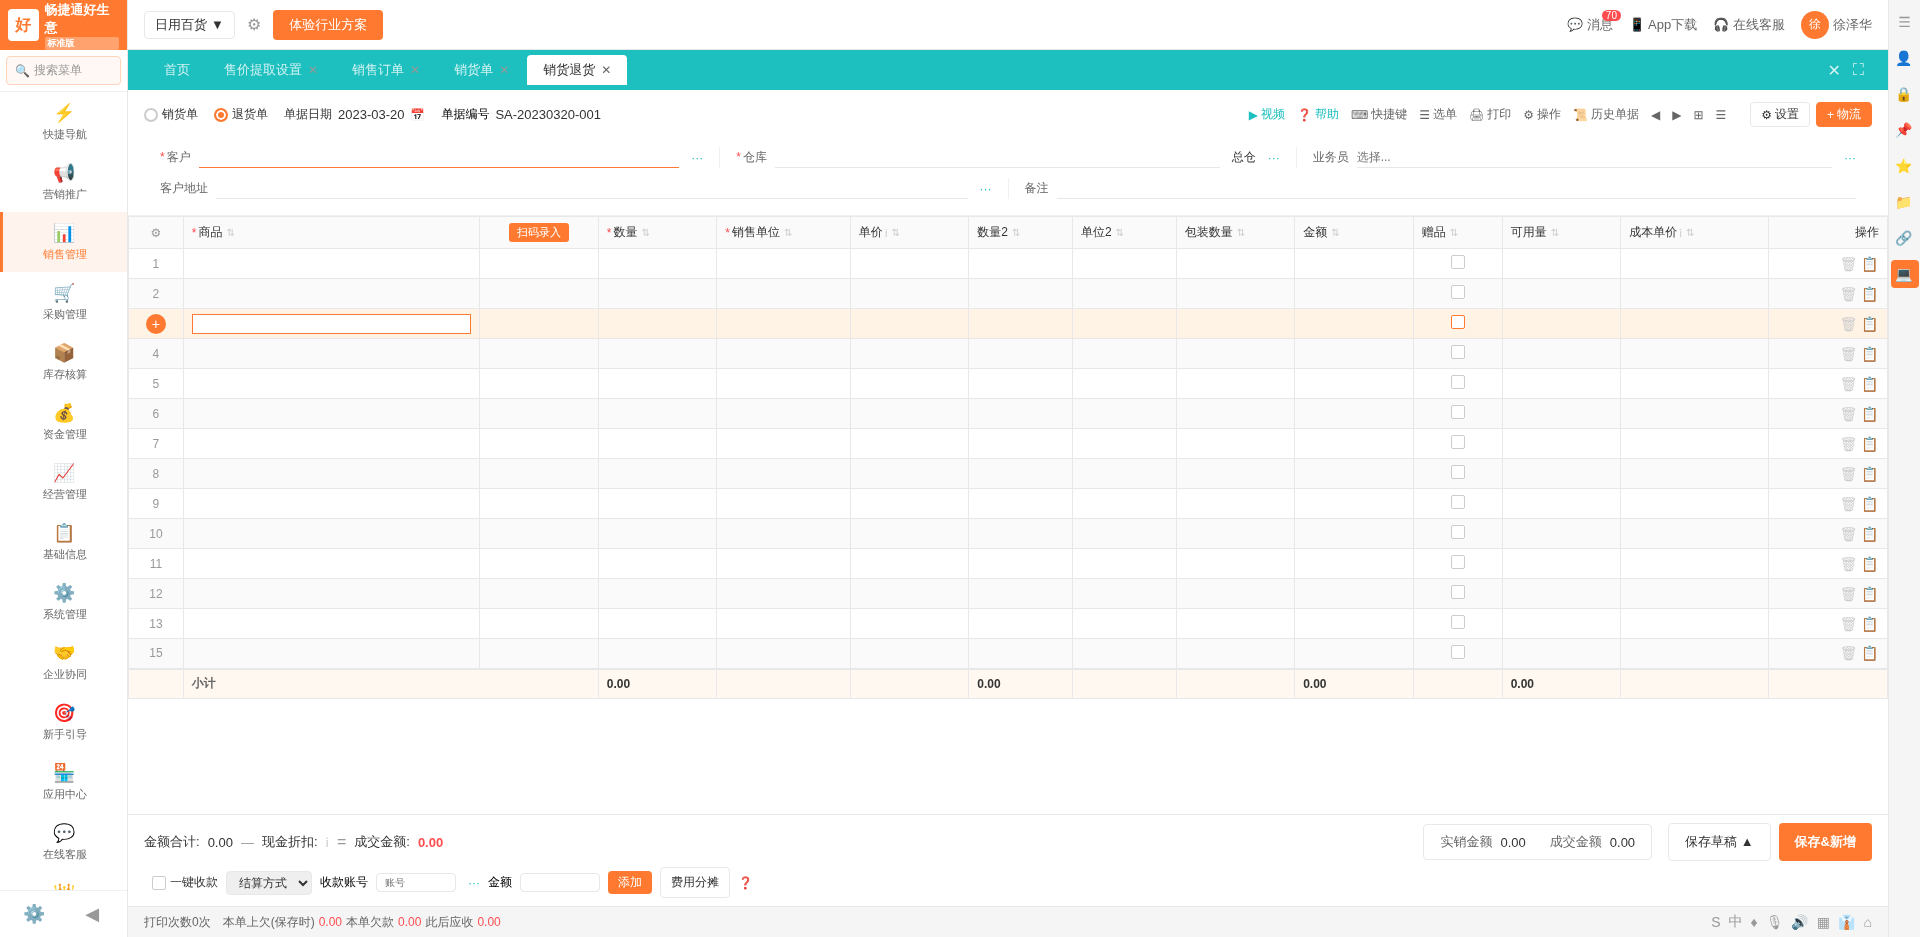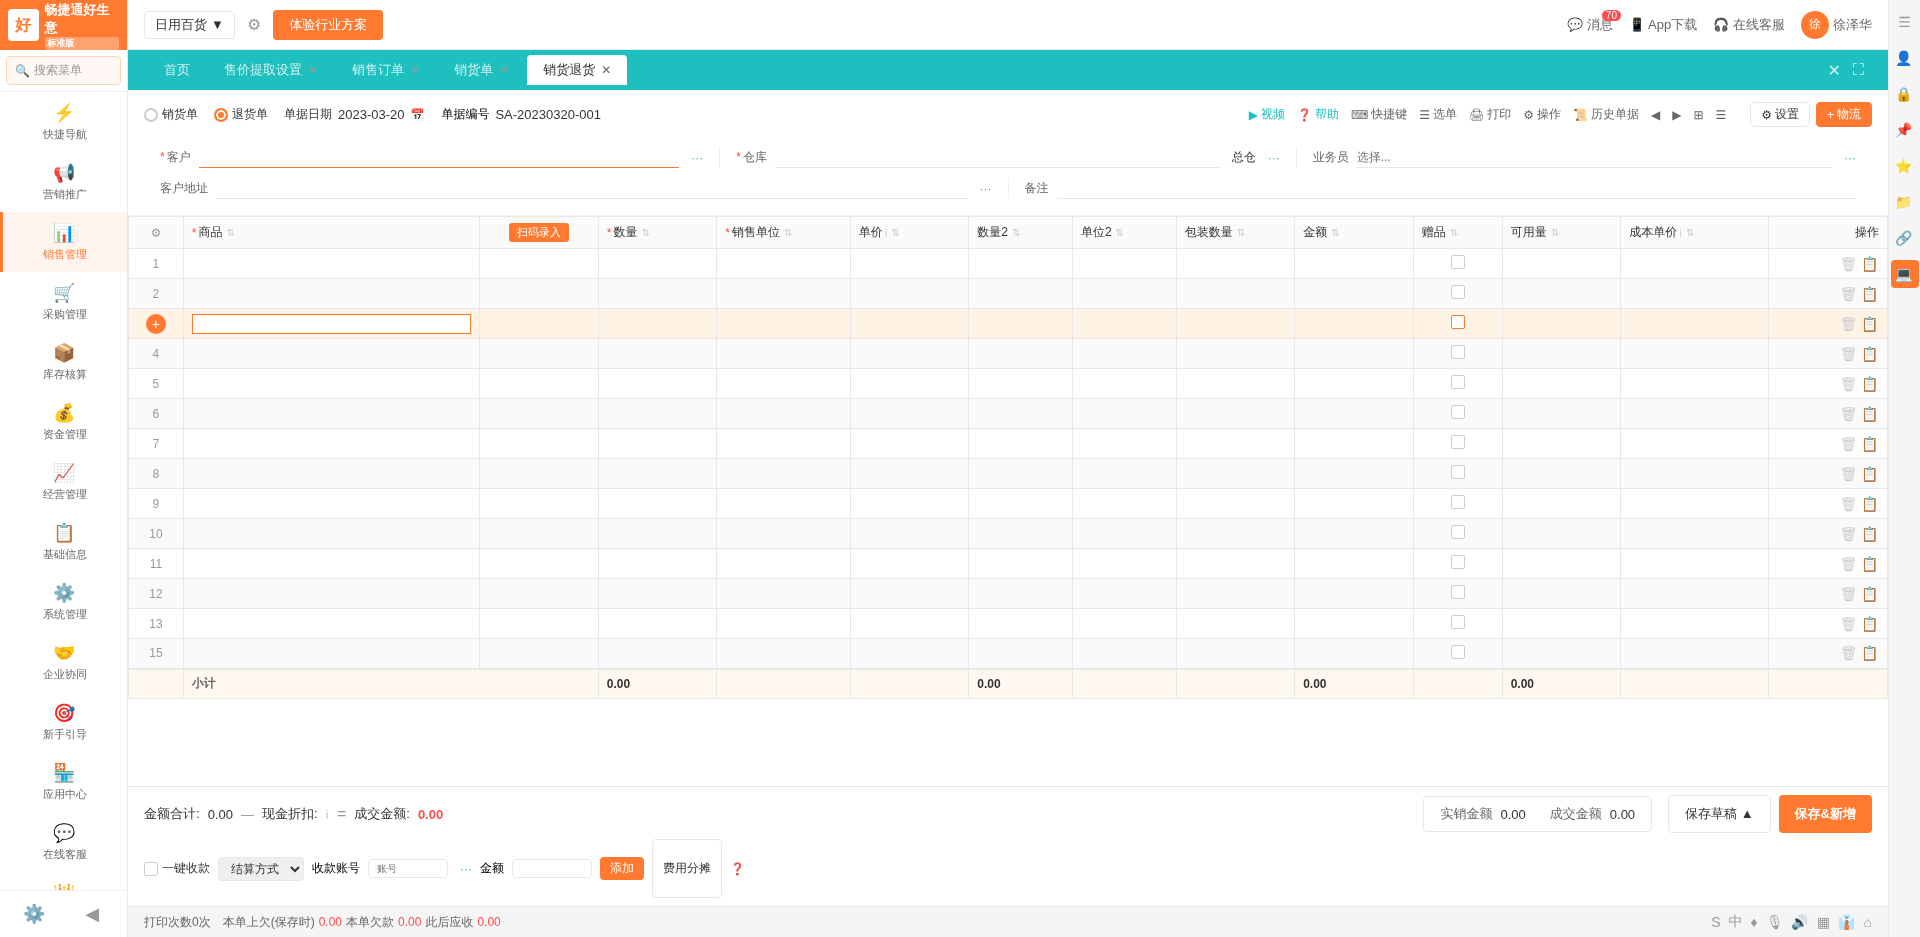--- a/index.html
+++ b/index.html
@@ -93,25 +93,25 @@
     .table-footer td { font-weight: bold; color: #333; }
 
     
     .bottom-bar { background: #fff; border-top: 1px solid #e8e8e8; padding: 8px 16px; }
     .bottom-row1 { display: flex; align-items: center; gap: 8px; margin-bottom: 6px; }
     .amount-info { display: flex; align-items: center; gap: 8px; font-size: 13px; color: #333; }
     .amount-minus { color: #999; }
     .amount-equals { color: #999; font-size: 16px; }
     .deal-amount { color: #ff4d4f; font-weight: bold; }
     .bottom-row2 { display: flex; align-items: center; gap: 8px; }
-    .checkbox-label { display: flex; align-items: center; gap: 4px; color: #333; cursor: pointer; }
+    .checkbox-label { display: flex; align-items: center; gap: 4px; color: #333; cursor: pointer; margin-left: 8px; }
     .payment-select { border: 1px solid #e8e8e8; border-radius: 4px; padding: 3px 8px; font-size: 12px; color: #333; }
     .payment-input { border: 1px solid #e8e8e8; border-radius: 4px; padding: 3px 8px; font-size: 10px; width: 80px; }
     .add-fee-btn { background: #ff7a30; color: #fff; border: none; border-radius: 4px; padding: 3px 10px; cursor: pointer; font-size: 12px; }
-    .fee-split-btn { background: #fff; border: 1px solid #e8e8e8; border-radius: 4px; padding: 20px 10px; cursor: pointer; color: #333; font-size: 12px; }
+    .fee-split-btn { background: #fff; border: 1px solid #e8e8e8; border-radius: 4px; padding: 6px 10px; cursor: pointer; color: #333; font-size: 12px; }
     .help-icon { color: #ccc; cursor: pointer; }
 
     
     .save-buttons { display: flex; gap: 8px; margin-left: auto; }
     .save-draft-btn { background: #fff; border: 1px solid #e8e8e8; border-radius: 4px; padding: 6px 16px; cursor: pointer; color: #333; font-size: 13px; }
     .save-new-btn { background: #ff7a30; color: #fff; border: none; border-radius: 4px; padding: 10px 16px; cursor: pointer; font-size: 13px; font-weight: bold; }
 
     
     .status-bar { background: #f5f5f5; border-top: 1px solid #e8e8e8; padding: 6px 16px; display: flex; align-items: center; gap: 4px; font-size: 12px; color: #666; }
     .status-item { display: flex; align-items: center; gap: 4px; }

